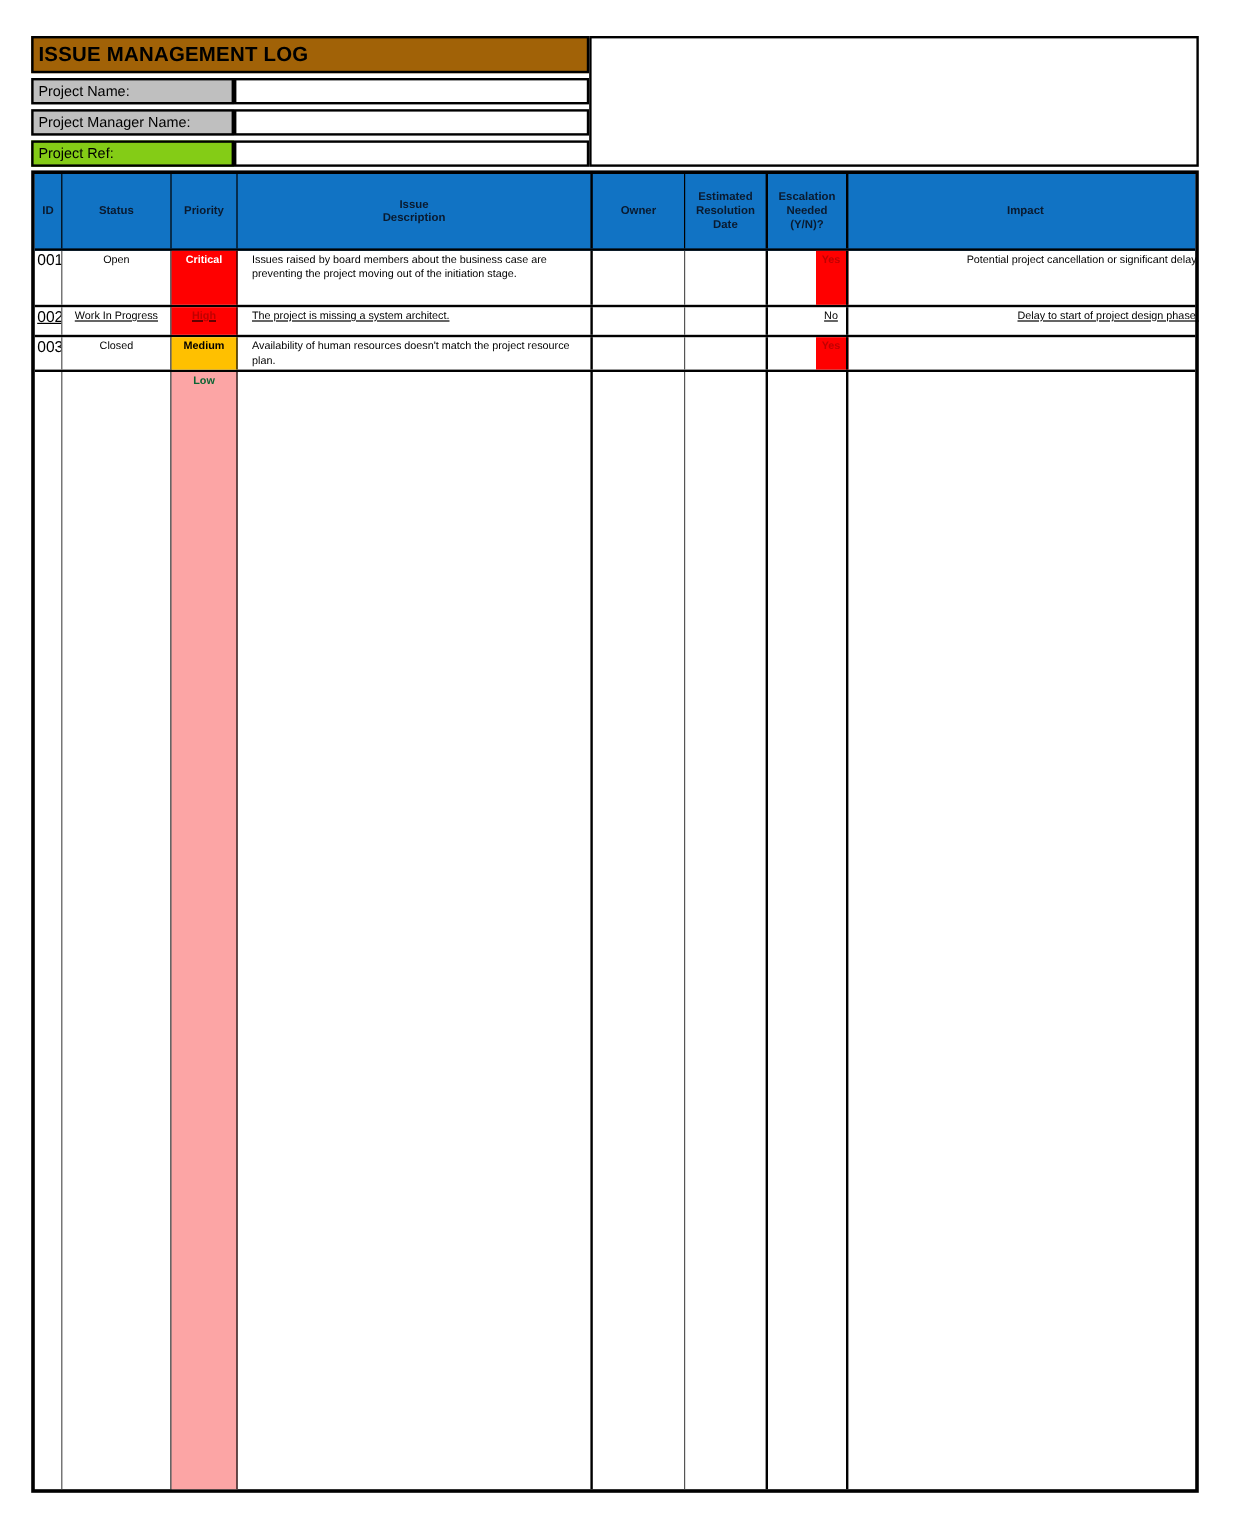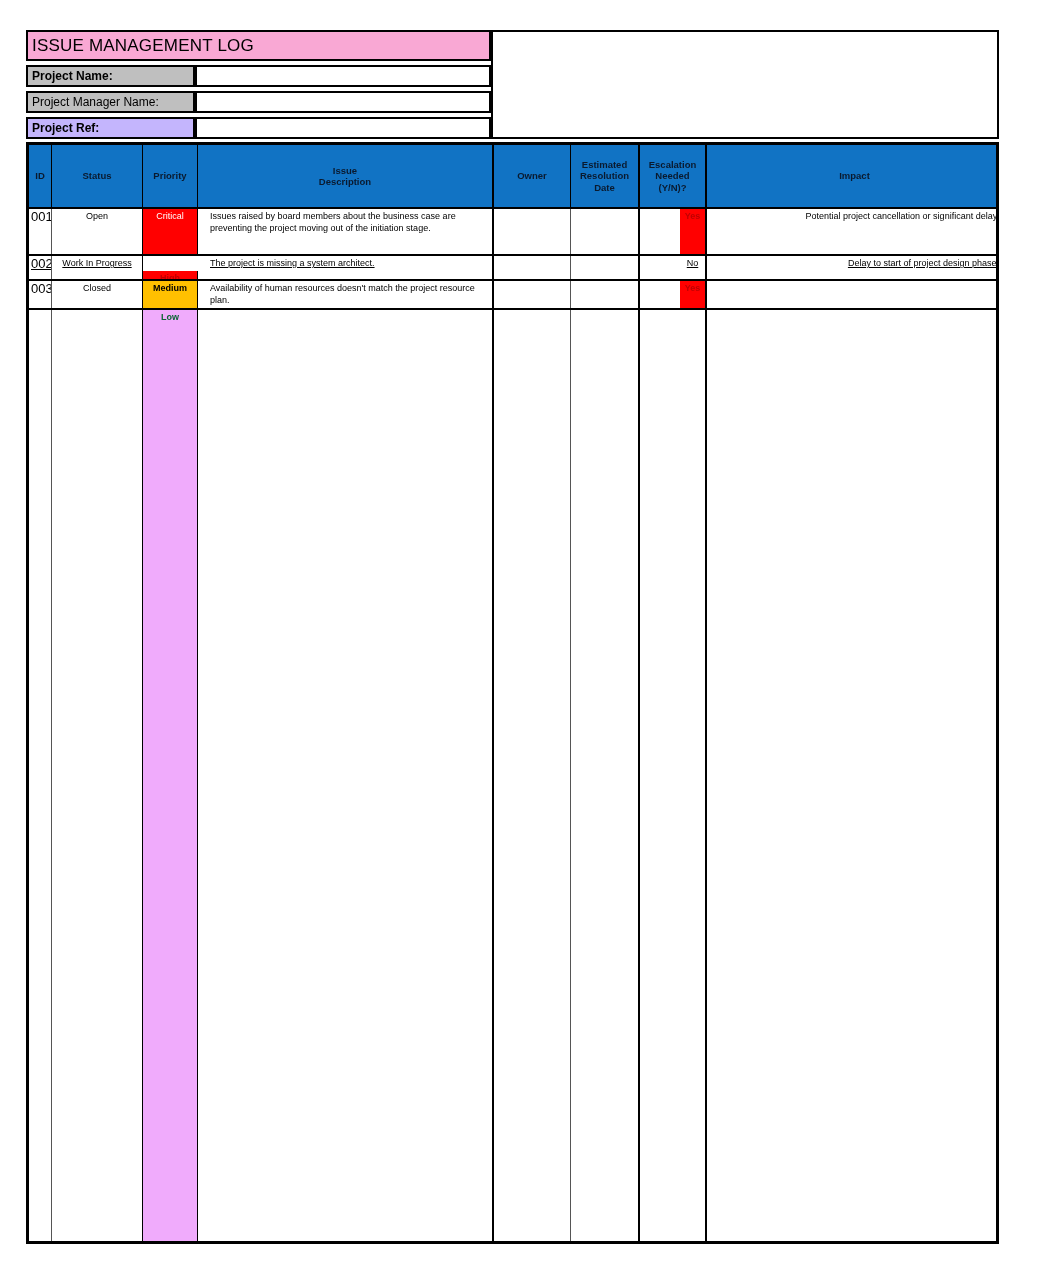--- a/index.html
+++ b/index.html
@@ -7,22 +7,22 @@
   body {
     width:1040px; height:1276px; position:relative;
     font-family:"Liberation Sans", sans-serif; color:#000;
   }
   .content { position:absolute; left:26px; top:30px; width:973px; }
 
   
   .top { display:flex; align-items:stretch; }
   .top-left { width:465px; flex:none; }
   .title-box {
-    height:31px; border:2px solid #000; background:#f9a8d4;
-    font-size:17px; font-weight:normal; line-height:27px; padding-left:4px;
+    height:31px; border:2px solid #000; background:#a16207;
+    font-size:17px; font-weight:bold; line-height:27px; padding-left:4px;
     letter-spacing:0.2px; white-space:nowrap; overflow:hidden;
   }
   .field-row { display:flex; margin-top:4px; height:22px; }
   .field-label {
     width:169px; flex:none; border:2px solid #000;
     font-size:12px; line-height:18px; padding-left:4px; white-space:nowrap; overflow:hidden;
   }
   .field-input { flex:1; border:2px solid #000; background:#fff; font-size:12px; line-height:18px; padding-left:4px; }
   .blank-box { flex:1; border:2px solid #000; background:#fff; margin-left:0; }
 
@@ -57,31 +57,31 @@
 </head>
 <body>
 
 <div class="content">
 
   <div class="top">
     <div class="top-left">
       <div class="title-box">ISSUE MANAGEMENT LOG</div>
 
       <div class="field-row">
-        <div class="field-label" style="background: rgb(191, 191, 191); font-weight: bold;">Project Name:</div>
+        <div class="field-label" style="background: rgb(191, 191, 191);">Project Name:</div>
         <div class="field-input"></div>
       </div>
 
       <div class="field-row">
         <div class="field-label" style="background: rgb(191, 191, 191);">Project Manager Name:</div>
         <div class="field-input"></div>
       </div>
 
       <div class="field-row">
-        <div class="field-label" style="background: #c4b5fd; font-weight: bold;">Project Ref:</div>
+        <div class="field-label" style="background: #84cc16;">Project Ref:</div>
         <div class="field-input"></div>
       </div>
     </div>
 
     <div class="blank-box"></div>
   </div>
 
   <div class="grid">
 
     <div class="trow thead" style="background: rgb(17, 115, 196);">
@@ -96,53 +96,53 @@
 Date</div>
       <div class="bR2">Escalation
 Needed
 (Y/N)?</div>
       <div>Impact</div>
     </div>
 
     <div class="trow r0">
       <div class="c id">001</div>
       <div class="c status statusL">Open</div>
-      <div class="c prio" style="background: rgb(255, 0, 0); color: rgb(255, 255, 255); font-weight: normal;">Critical</div>
+      <div class="c prio" style="background: rgb(255, 0, 0); color: rgb(255, 255, 255); font-weight: bold;">Critical</div>
       <div class="c issue">Issues raised by board members about the business case are preventing the project moving out of the initiation stage.</div>
       <div class="c owner"></div>
       <div class="c edate"></div>
       <div class="c esc" style="background: rgb(255, 0, 0); color: rgb(192, 0, 0); font-weight: bold;">Yes</div>
       <div class="c impact">Potential project cancellation or significant delay.</div>
     </div>
 
     <div class="trow r1">
       <div class="c id">002</div>
       <div class="c status statusL">Work In Progress</div>
-      <div class="c prio" style="background: rgb(255, 0, 0); color: rgb(192, 0, 0); font-weight: bold; margin-top: 15px;">High</div>
+      <div class="c prio" style="background: rgb(255, 0, 0); color: rgb(192, 0, 0); font-weight: bold;">High</div>
       <div class="c issue">The project is missing a system architect.</div>
       <div class="c owner"></div>
       <div class="c edate"></div>
       <div class="c esc" style="color: rgb(0, 0, 0); font-weight: normal;">No</div>
       <div class="c impact">Delay to start of project design phase.</div>
     </div>
 
     <div class="trow r2">
       <div class="c id">003</div>
       <div class="c status statusL">Closed</div>
       <div class="c prio" style="background: rgb(255, 192, 0); color: rgb(0, 0, 0); font-weight: bold;">Medium</div>
       <div class="c issue">Availability of human resources doesn't match the project resource plan.</div>
       <div class="c owner"></div>
       <div class="c edate"></div>
       <div class="c esc" style="background: rgb(255, 0, 0); color: rgb(192, 0, 0); font-weight: bold;">Yes</div>
     </div>
 
     <div class="trow r3">
       <div class="c id"></div>
       <div class="c status statusL"></div>
-      <div class="c prio" style="background: #f0abfc; color: rgb(11, 100, 52); font-weight: bold;">Low</div>
+      <div class="c prio" style="background: #fca5a5; color: rgb(11, 100, 52); font-weight: bold;">Low</div>
       <div class="c issue"></div>
       <div class="c owner"></div>
       <div class="c edate"></div>
       <div class="c esc" style="color: rgb(0, 0, 0); font-weight: normal;"></div>
       <div class="c impact"></div>
     </div>
 
   </div>
 </div>
 

